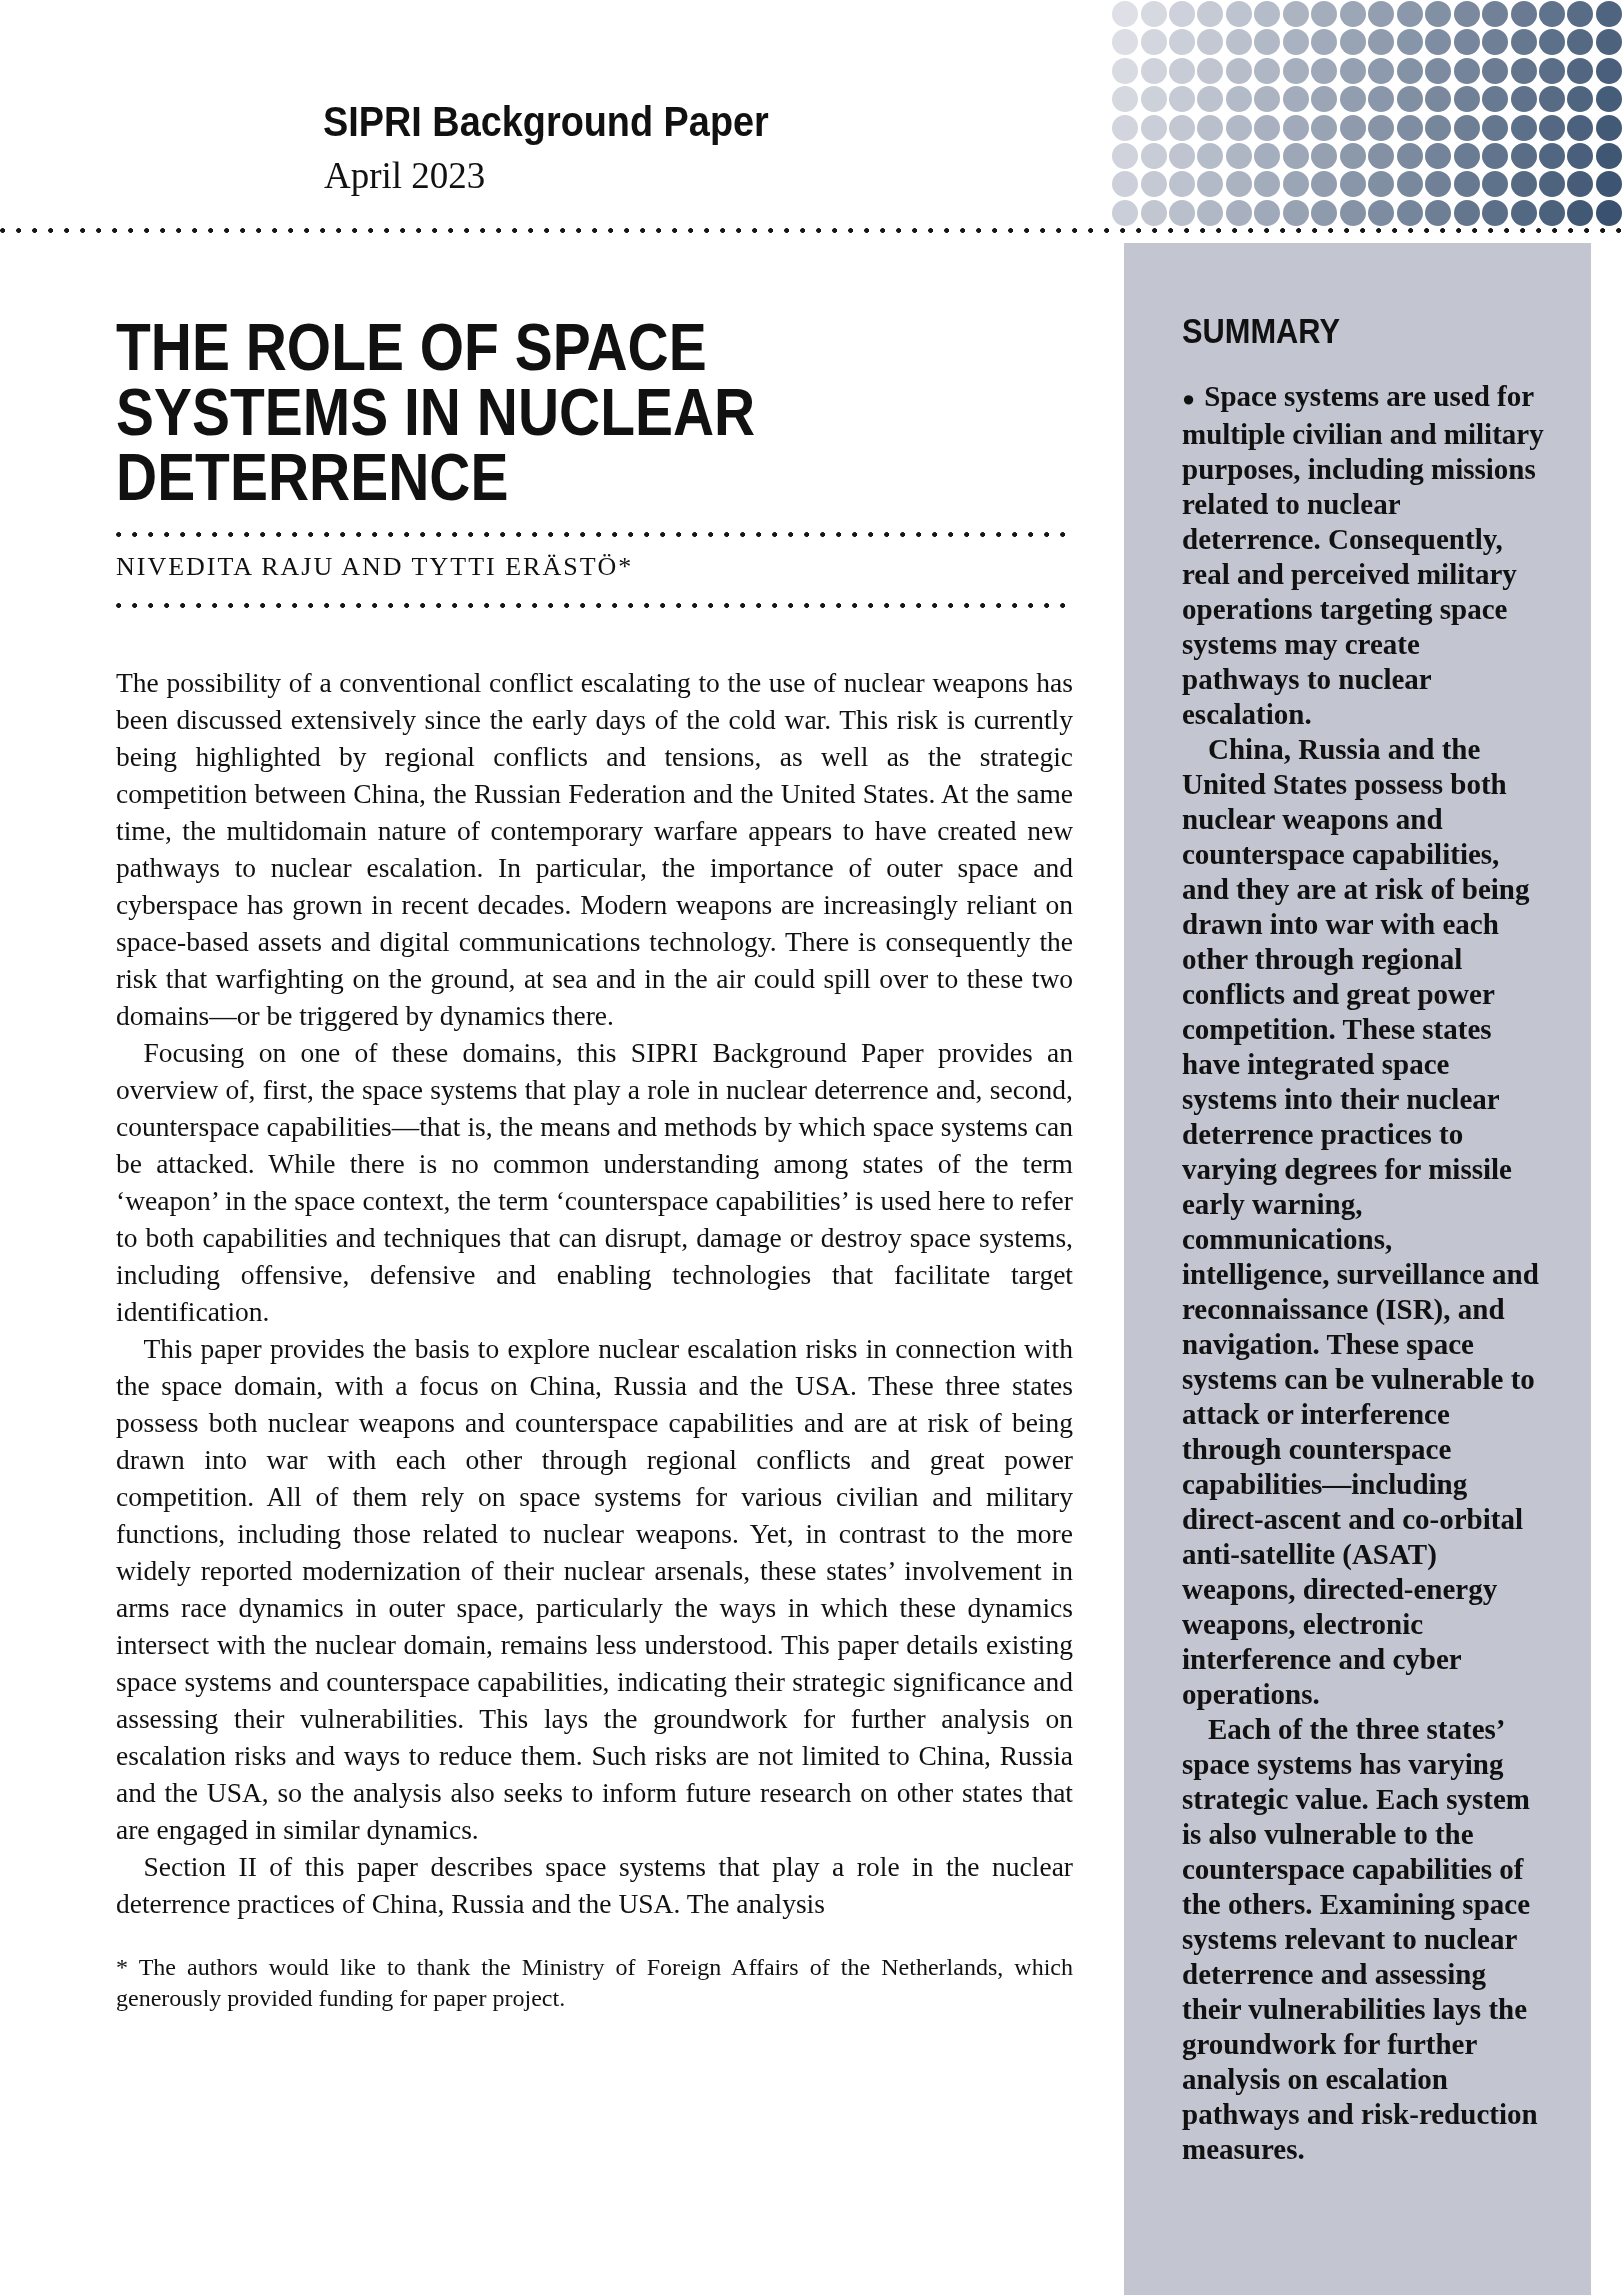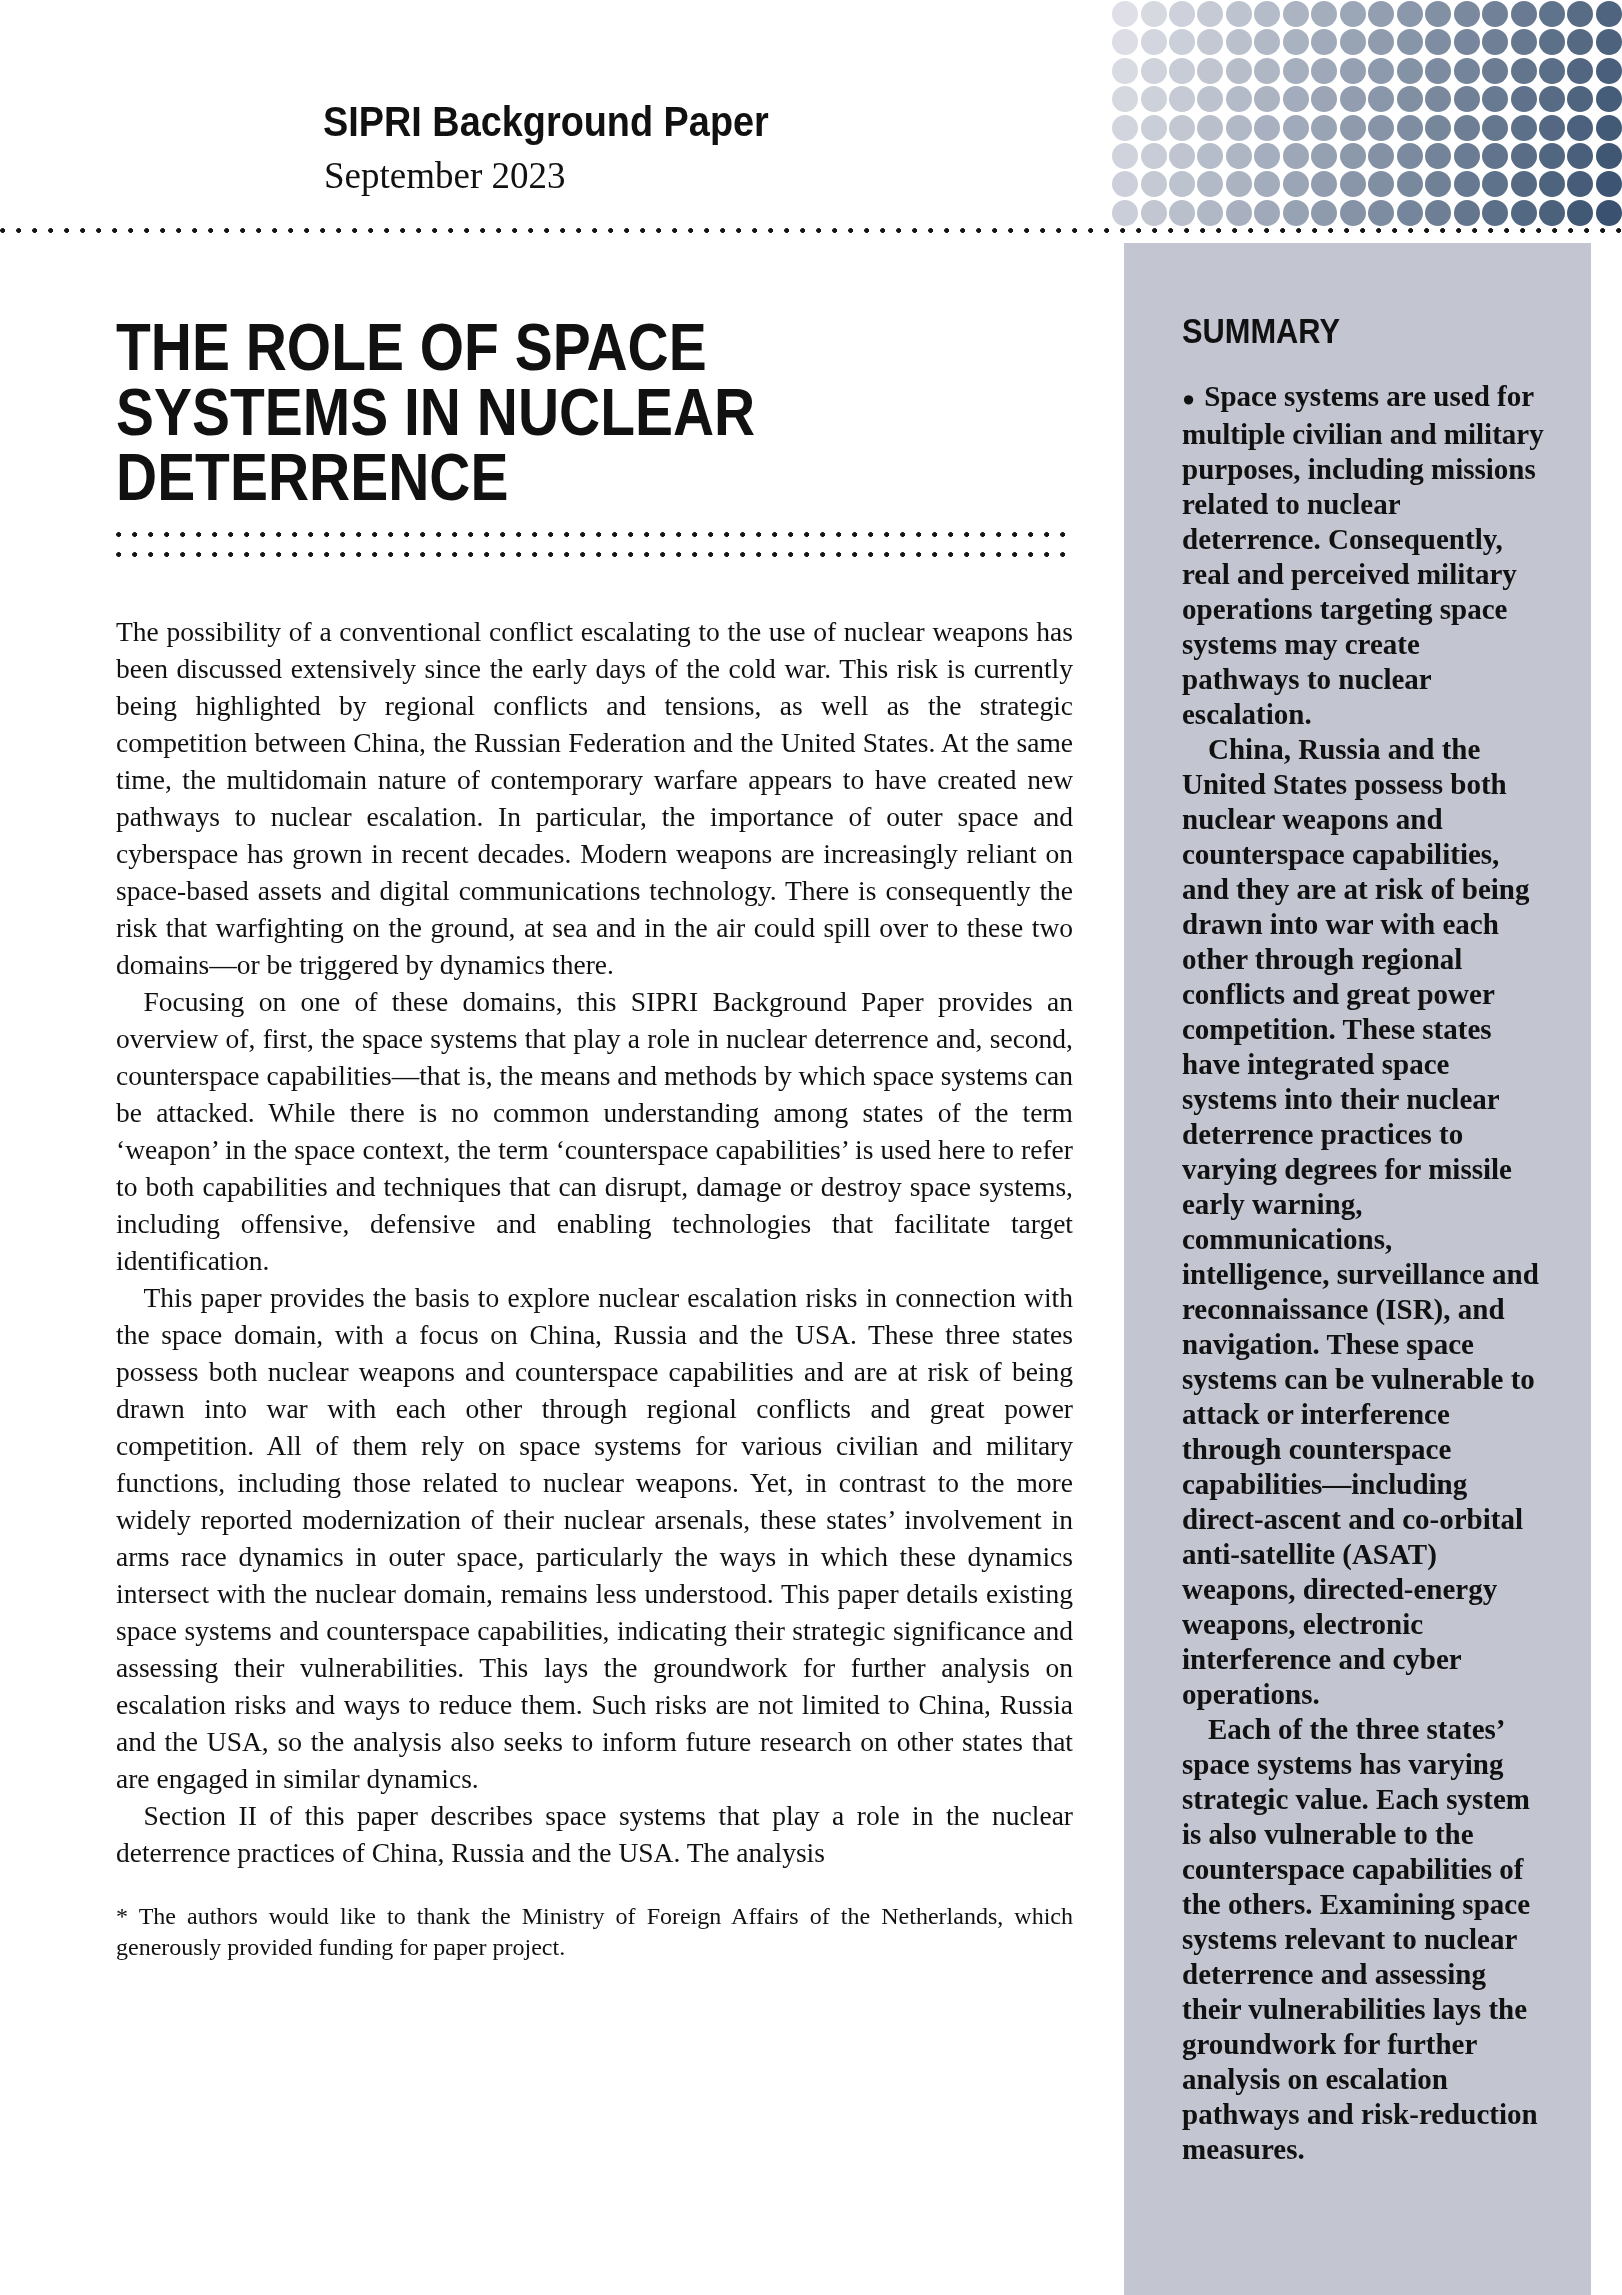--- a/index.html
+++ b/index.html
@@ -59,21 +59,21 @@
   .body-text p + p{text-indent:27.5px;}
   .footnote{margin-top:30px;}
   .footnote p{font-size:24px;line-height:31px;text-align:justify;}
 </style>
 </head>
 <body>
 
 <div class="page">
 
   <div class="pub-title">SIPRI Background Paper</div>
-  <div class="pub-date">September 2023</div>
+  <div class="pub-date">April 2023</div>
   <div class="dot-grid" id="dotGrid">
       <span style="left: 0px; top: 0px; background: rgb(223, 224, 231);"></span>
       <span style="left: 28.5px; top: 0px; background: rgb(215, 217, 225);"></span>
       <span style="left: 57px; top: 0px; background: rgb(206, 209, 219);"></span>
       <span style="left: 85px; top: 0px; background: rgb(198, 202, 213);"></span>
       <span style="left: 114px; top: 0px; background: rgb(189, 195, 207);"></span>
       <span style="left: 142px; top: 0px; background: rgb(181, 188, 201);"></span>
       <span style="left: 171px; top: 0px; background: rgb(172, 180, 194);"></span>
       <span style="left: 199px; top: 0px; background: rgb(164, 173, 188);"></span>
       <span style="left: 228px; top: 0px; background: rgb(155, 166, 182);"></span>
@@ -225,20 +225,21 @@
     </div>
   </aside>
 
   <main class="main-col">
     <h1 class="article-title">
       <div>THE ROLE OF SPACE</div>
       <div>SYSTEMS IN NUCLEAR</div>
       <div>DETERRENCE</div>
     </h1>
     <div class="dotted col-rule"></div>
+    <div class="authors">NIVEDITA RAJU AND TYTTI ERÄSTÖ*</div>
     <div class="dotted col-rule rule-under-authors"></div>
     <div class="body-text">
       <p>The possibility of a conventional conflict escalating to the use of nuclear weapons has been discussed extensively since the early days of the cold war. This risk is currently being highlighted by regional conflicts and tensions, as well as the strategic competition between China, the Russian Federation and the United States. At the same time, the multidomain nature of contemporary warfare appears to have created new pathways to nuclear escalation. In particular, the importance of outer space and cyberspace has grown in recent decades. Modern weapons are increasingly reliant on space-based assets and digital communications technology. There is consequently the risk that warfighting on the ground, at sea and in the air could spill over to these two domains—or be triggered by dynamics there.</p>
       <p>Focusing on one of these domains, this SIPRI Background Paper provides an overview of, first, the space systems that play a role in nuclear deterrence and, second, counterspace capabilities—that is, the means and methods by which space systems can be attacked. While there is no common understanding among states of the term ‘weapon’ in the space context, the term ‘counterspace capabilities’ is used here to refer to both capabilities and techniques that can disrupt, damage or destroy space systems, including offensive, defensive and enabling technologies that facilitate target identification.</p>
       <p>This paper provides the basis to explore nuclear escalation risks in connection with the space domain, with a focus on China, Russia and the USA. These three states possess both nuclear weapons and counterspace capabilities and are at risk of being drawn into war with each other through regional conflicts and great power competition. All of them rely on space systems for various civilian and military functions, including those related to nuclear weapons. Yet, in contrast to the more widely reported modernization of their nuclear arsenals, these states’ involvement in arms race dynamics in outer space, particularly the ways in which these dynamics intersect with the nuclear domain, remains less understood. This paper details existing space systems and counterspace capabilities, indicating their strategic significance and assessing their vulnerabilities. This lays the groundwork for further analysis on escalation risks and ways to reduce them. Such risks are not limited to China, Russia and the USA, so the analysis also seeks to inform future research on other states that are engaged in similar dynamics.</p>
       <p>Section II of this paper describes space systems that play a role in the nuclear deterrence practices of China, Russia and the USA. The analysis</p>
     </div>
     <div class="footnote">
       <p>* The authors would like to thank the Ministry of Foreign Affairs of the Netherlands, which generously provided funding for paper project.</p>
     </div>

